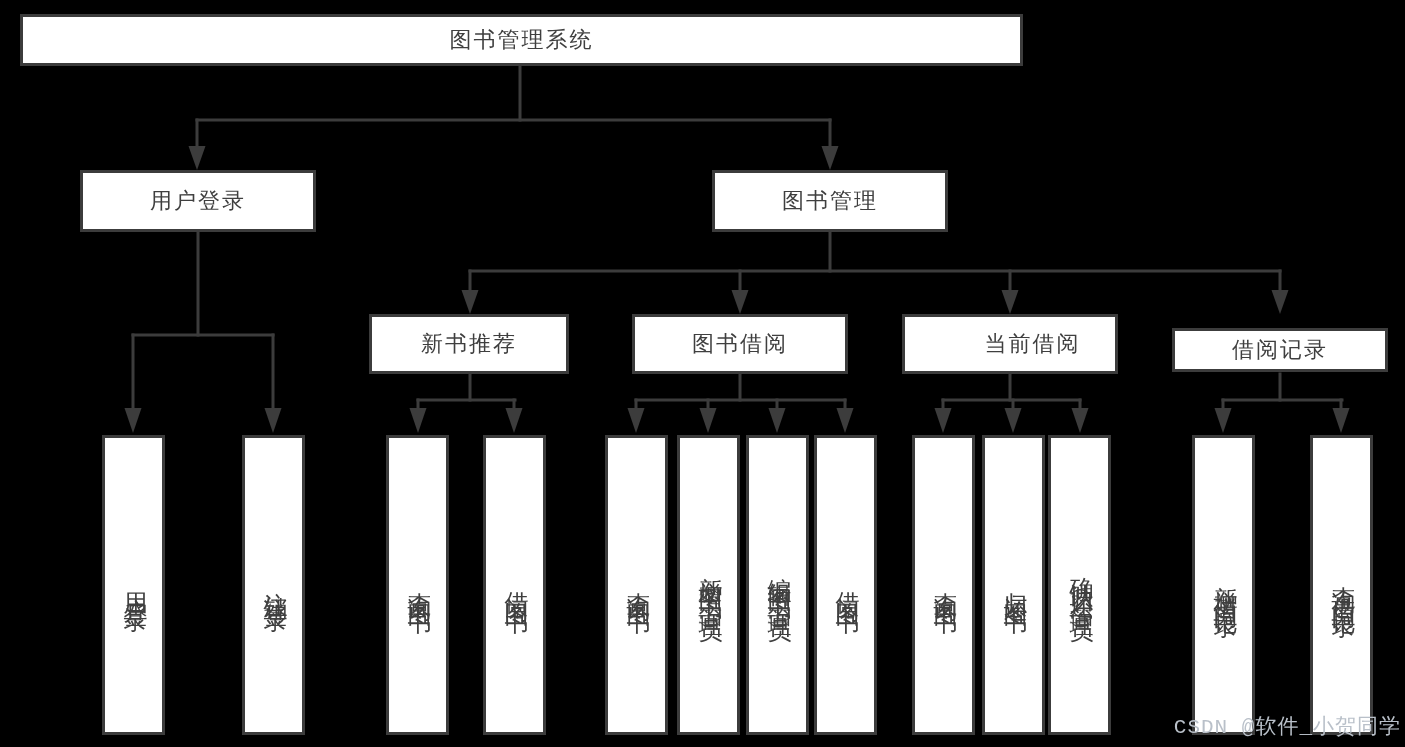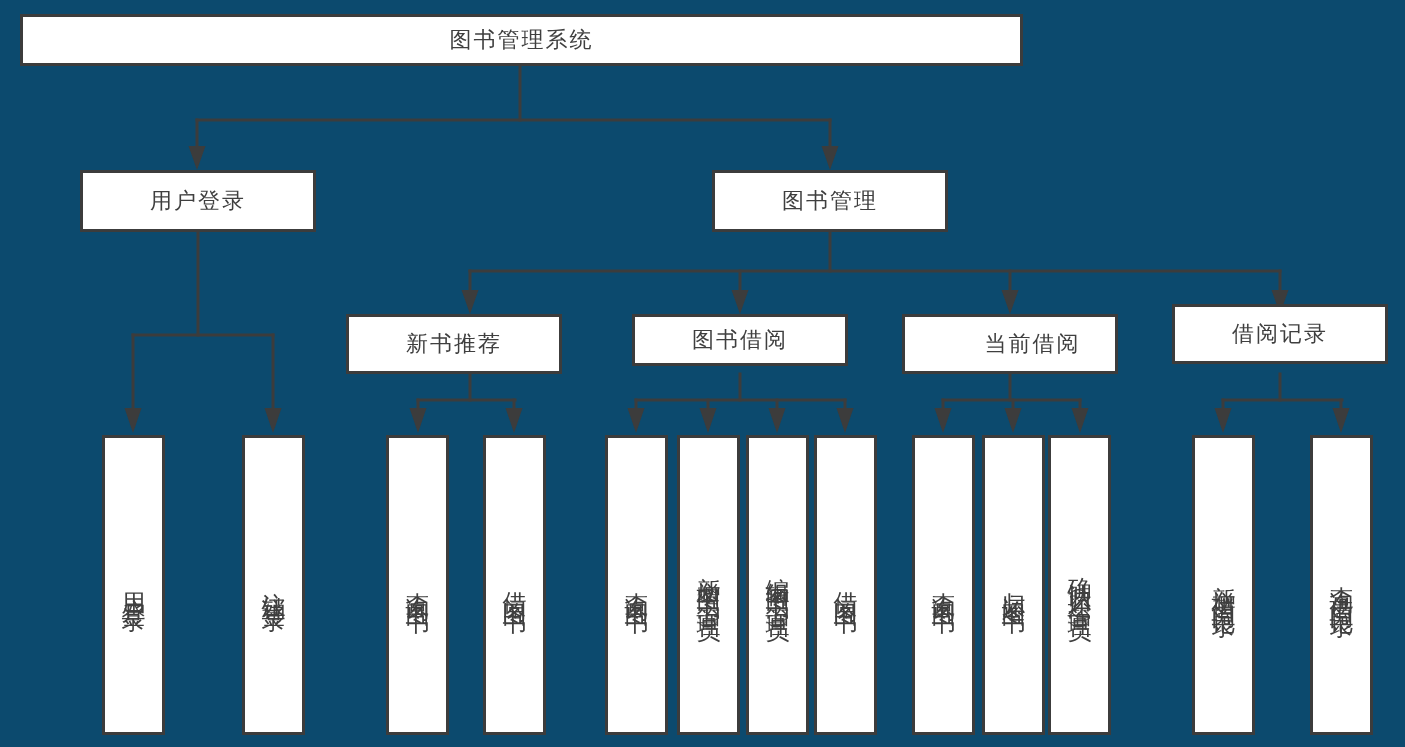--- a/index.html
+++ b/index.html
@@ -1,21 +1,21 @@
 <!DOCTYPE html>
 <html><head>
 <meta charset="utf-8">
 <style>
   html, body { margin: 0; padding: 0; background: #ffffff; }
   #stage {
     position: relative;
     width: 1405px;
     height: 747px;
-    background: #0c4a6e;
-    font-family: Liberation Sans, sans-serif;
+    background: #000000;
+    font-family: Liberation Mono, monospace;
     color: #3f3f3f;
     overflow: hidden;
   }
   #connectors {
     position: absolute;
     left: 0; top: 0;
     width: 1405px; height: 747px;
     pointer-events: none;
   }
   .node {
@@ -136,24 +136,24 @@
       <line x1="1341" y1="400" x2="1341" y2="410" fill="none"></line>
       <polygon points="1332.5,408 1349.5,408 1341,433" stroke="none"></polygon>
     </g>
   </svg>
 
   <div class="node node-h" style="left:20px; top:14px; width:1003px; height:52px;">图书管理系统</div>
 
   <div class="node node-h" style="left:80px; top:170px; width:236px; height:62px;">用户登录</div>
   <div class="node node-h" style="left:712px; top:170px; width:236px; height:62px;text-align:right;">图书管理</div>
 
-  <div class="node node-h" style="left:346px; top:314px; width:216px; height:60px;">新书推荐</div>
-  <div class="node node-h" style="left:632px; top:314px; width:216px; height:52px;">图书借阅</div>
+  <div class="node node-h" style="left:369px; top:314px; width:200px; height:60px;">新书推荐</div>
+  <div class="node node-h" style="left:632px; top:314px; width:216px; height:60px;">图书借阅</div>
   <div class="node node-h" style="left:902px; top:314px; width:216px; height:60px;padding-left:45px;">当前借阅</div>
-  <div class="node node-h" style="left:1172px; top:304px; width:216px; height:60px;">借阅记录</div>
+  <div class="node node-h" style="left:1172px; top:328px; width:216px; height:44px;">借阅记录</div>
 
   <div class="node node-v" style="left:102px;">
     <span class="vtext">用户登录</span>
   </div>
   <div class="node node-v" style="left:242px;">
     <span class="vtext">注销登录</span>
   </div>
 
   <div class="node node-v" style="left:386px;">
     <span class="vtext">查询图书</span>
@@ -185,14 +185,15 @@
     <span class="vtext">确认归还（管理员）</span>
   </div>
 
   <div class="node node-v" style="left:1192px;">
     <span class="vtext">新增借阅记录</span>
   </div>
   <div class="node node-v" style="left:1310px;">
     <span class="vtext">查询借阅记录</span>
   </div>
 
+  <div class="watermark">CSDN @软件_小贺同学</div>
 
 </div>
 
 </body></html>

